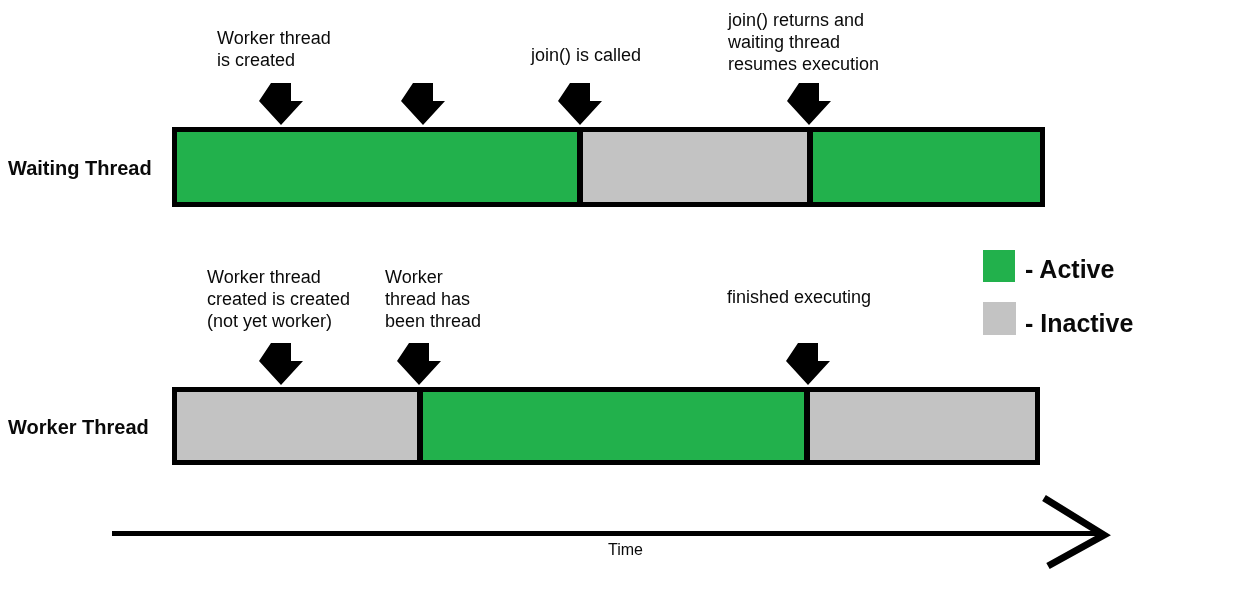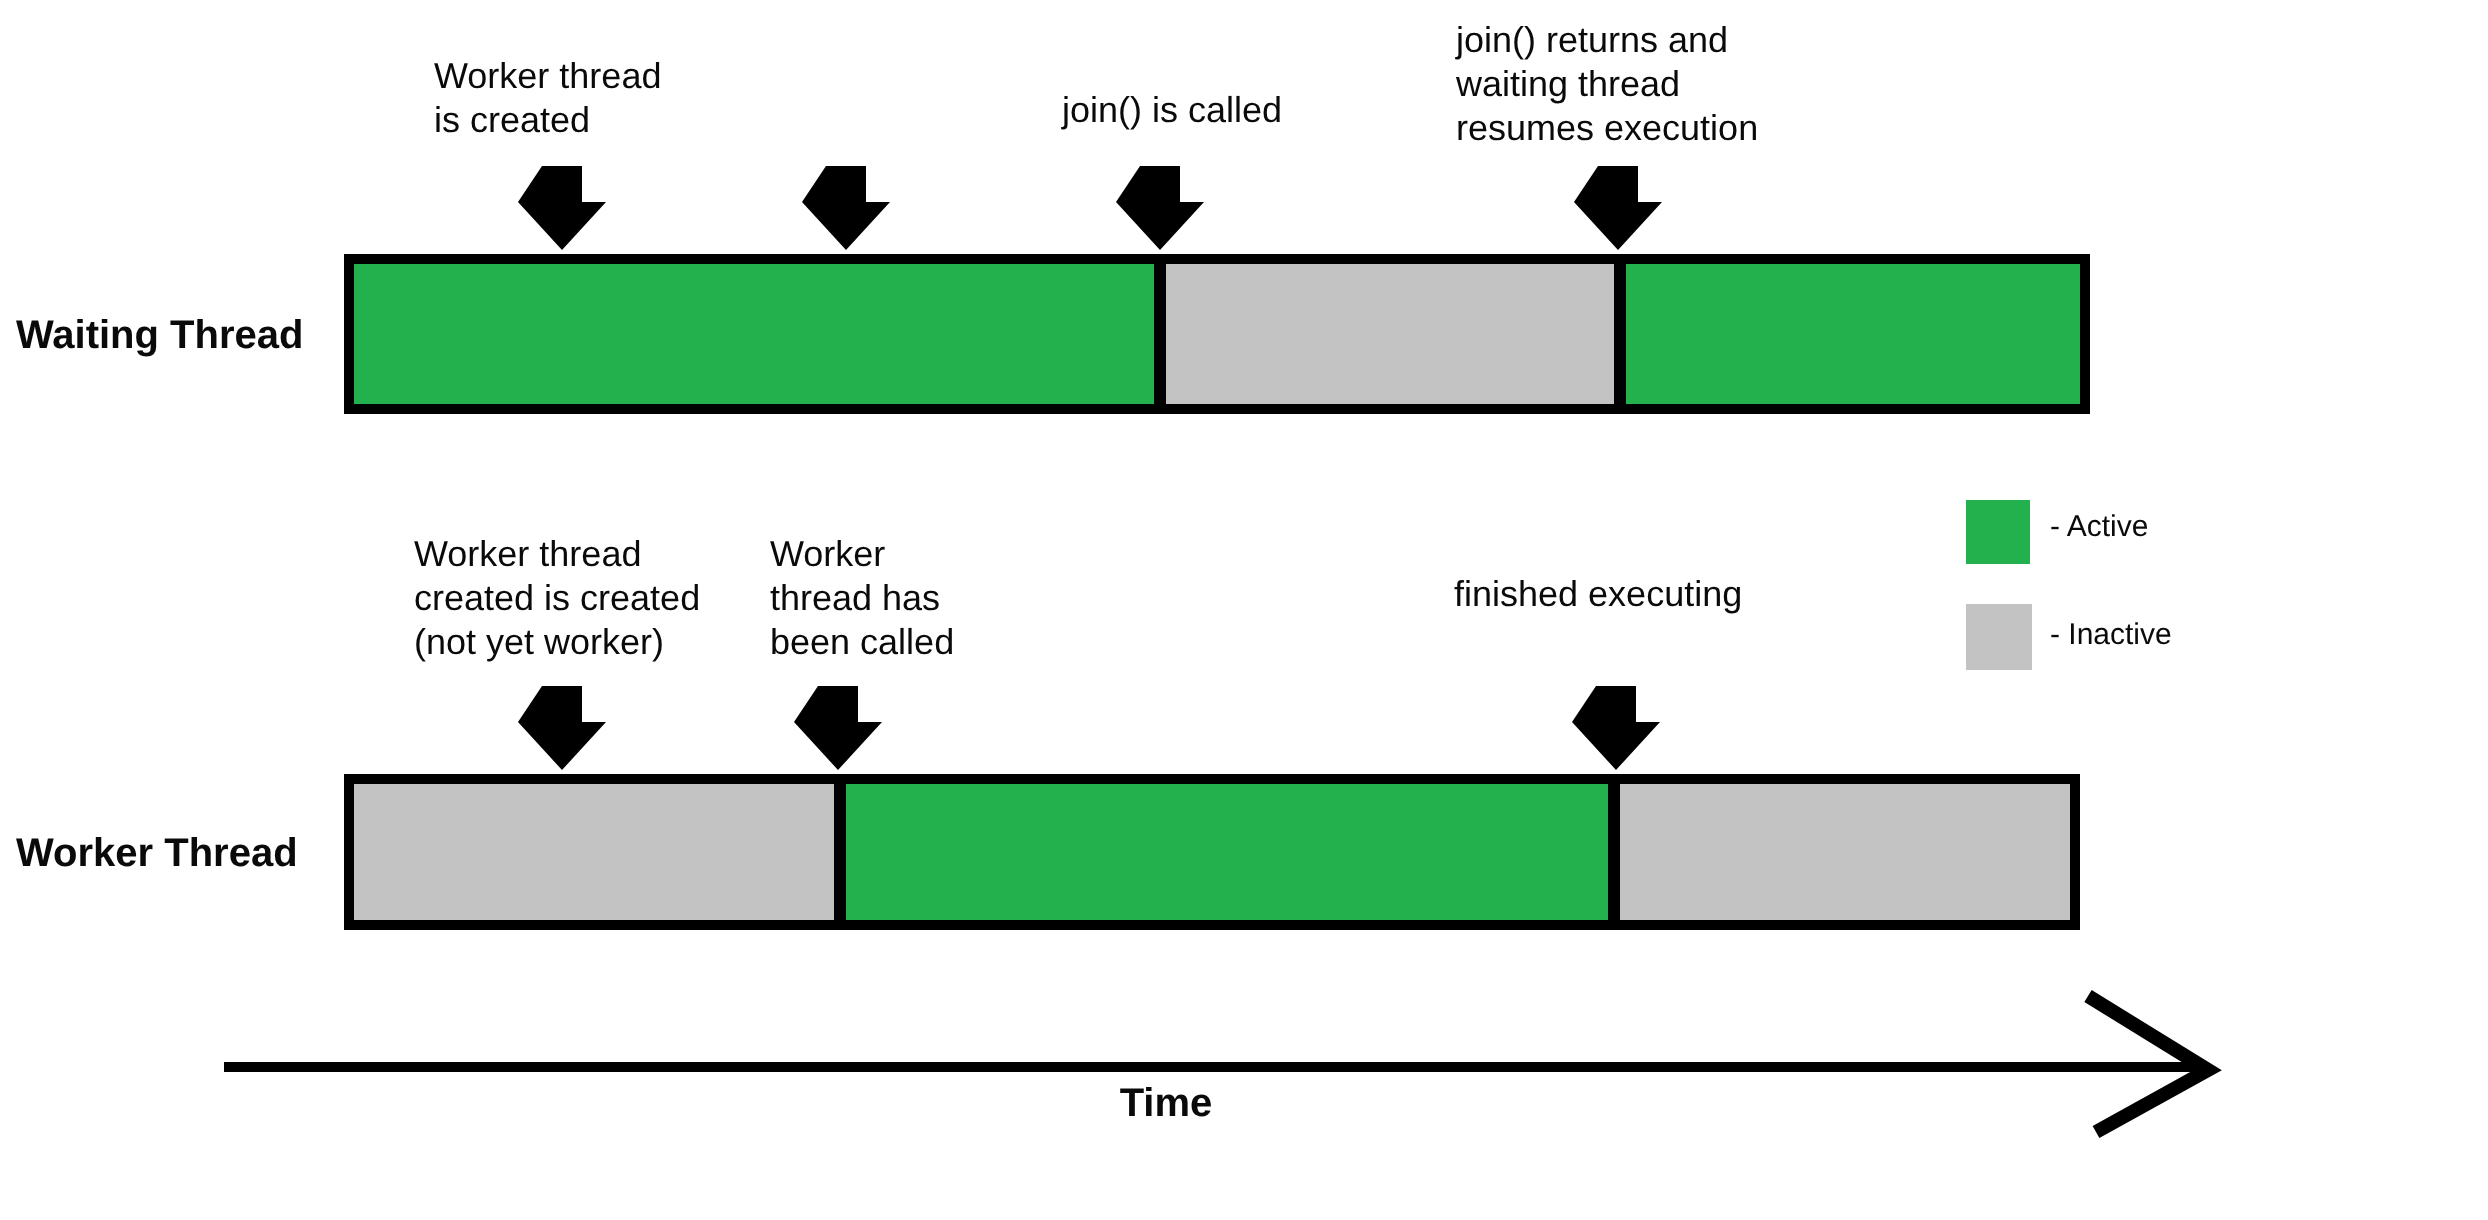--- a/index.html
+++ b/index.html
@@ -15,26 +15,26 @@
   
   .bar{
     position:absolute;display:flex;box-sizing:border-box;
     border:5px solid #000;background:#000;column-gap:6px;
   }
   .seg{height:100%;}
   
   .row-label{position:absolute;font-weight:bold;font-size:20px;white-space:nowrap;}
   
   .legend-swatch{position:absolute;}
-  .legend-label{position:absolute;font-weight:normal;font-size:15px;white-space:nowrap;}
+  .legend-label{position:absolute;font-weight:bold;font-size:25px;white-space:nowrap;}
   
   .axis-line{position:absolute;left:112px;top:531px;width:991px;height:5px;background:#000;}
   .axis-head{position:absolute;left:1038px;top:492px;}
-  .axis-label{position:absolute;left:523px;top:541px;width:120px;text-align:center;
-    font-weight:bold;font-size:20px;}
+  .axis-label{position:absolute;left:523px;top:541px;width:120px;text-align:right;
+    font-weight:normal;font-size:16px;}
   
 </style>
 </head>
 <body>
 
 <div class="canvas">
 
   <div class="ann" style="left:217px;top:27px">
     <div>Worker thread</div>
     <div>is created</div>
@@ -77,21 +77,21 @@
   </div>
 
   <div class="ann" style="left:207px;top:266px">
     <div>Worker thread</div>
     <div>created is created</div>
     <div>(not yet worker)</div>
   </div>
   <div class="ann" style="left:385px;top:266px">
     <div>Worker</div>
     <div>thread has</div>
-    <div>been called</div>
+    <div>been thread</div>
   </div>
   <div class="ann" style="left:727px;top:286px">
     <div>finished executing</div>
   </div>
 
   <div class="block-arrow" style="left:259px;top:343px">
     <svg width="44" height="42">
         <polygon points="12,0 32,0 32,18 44,18 22,42 0,18" fill="#000"></polygon>
       </svg>
   </div>

